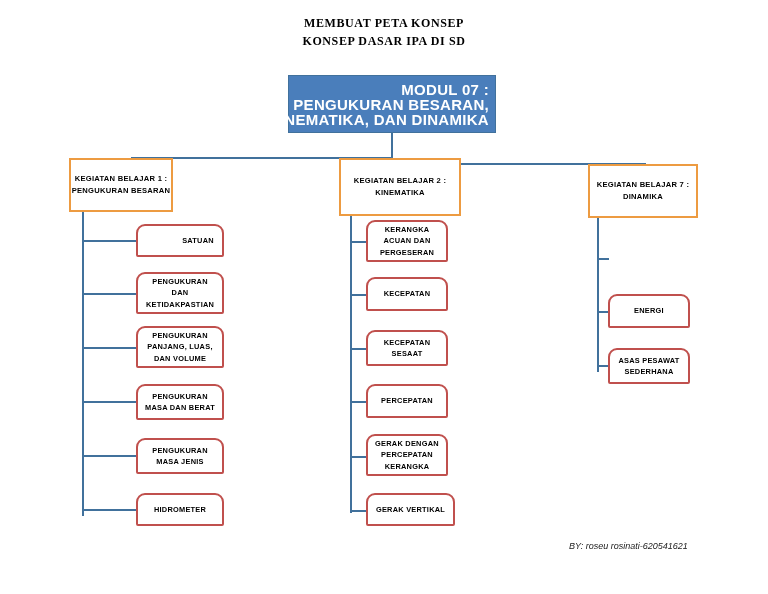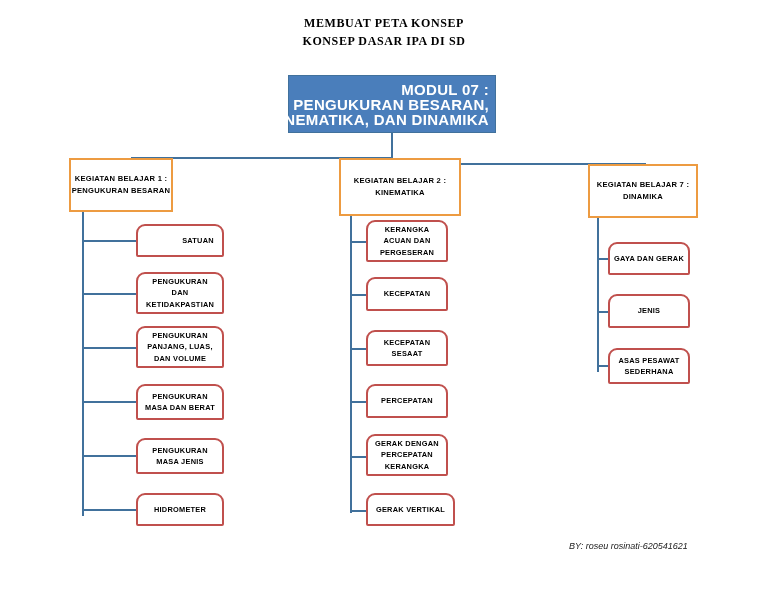--- a/index.html
+++ b/index.html
@@ -216,25 +216,22 @@
   <div class="kb-box" style="left:588px; top:164px; width:110px; height:54px;">
     <div class="kl">KEGIATAN BELAJAR 7 :</div>
     <div class="kl">DINAMIKA</div>
   </div>
 
   <div class="ln ln-v" style="left:597px; top:218px; height:154px;"></div>
   <div class="ln ln-h" style="left:597px; top:258px; width:12px;"></div>
   <div class="ln ln-h" style="left:597px; top:311px; width:12px;"></div>
   <div class="ln ln-h" style="left:597px; top:365px; width:12px;"></div>
 
-  <div class="leaf-box" style="left:608px; top:242px; width:82px; height:33px;">
-    <div class="ll">GAYA DAN GERAK</div>
-  </div>
   <div class="leaf-box" style="left:608px; top:294px; width:82px; height:34px;">
-    <div class="ll">JENIS</div>
+    <div class="ll">ENERGI</div>
   </div>
   <div class="leaf-box" style="left:608px; top:348px; width:82px; height:36px;">
     <div class="ll">ASAS PESAWAT</div>
     <div class="ll">SEDERHANA</div>
   </div>
 
   <div class="footer" style="left:569px; top:541px;">BY: roseu rosinati-620541621</div>
 
 </div>
 

